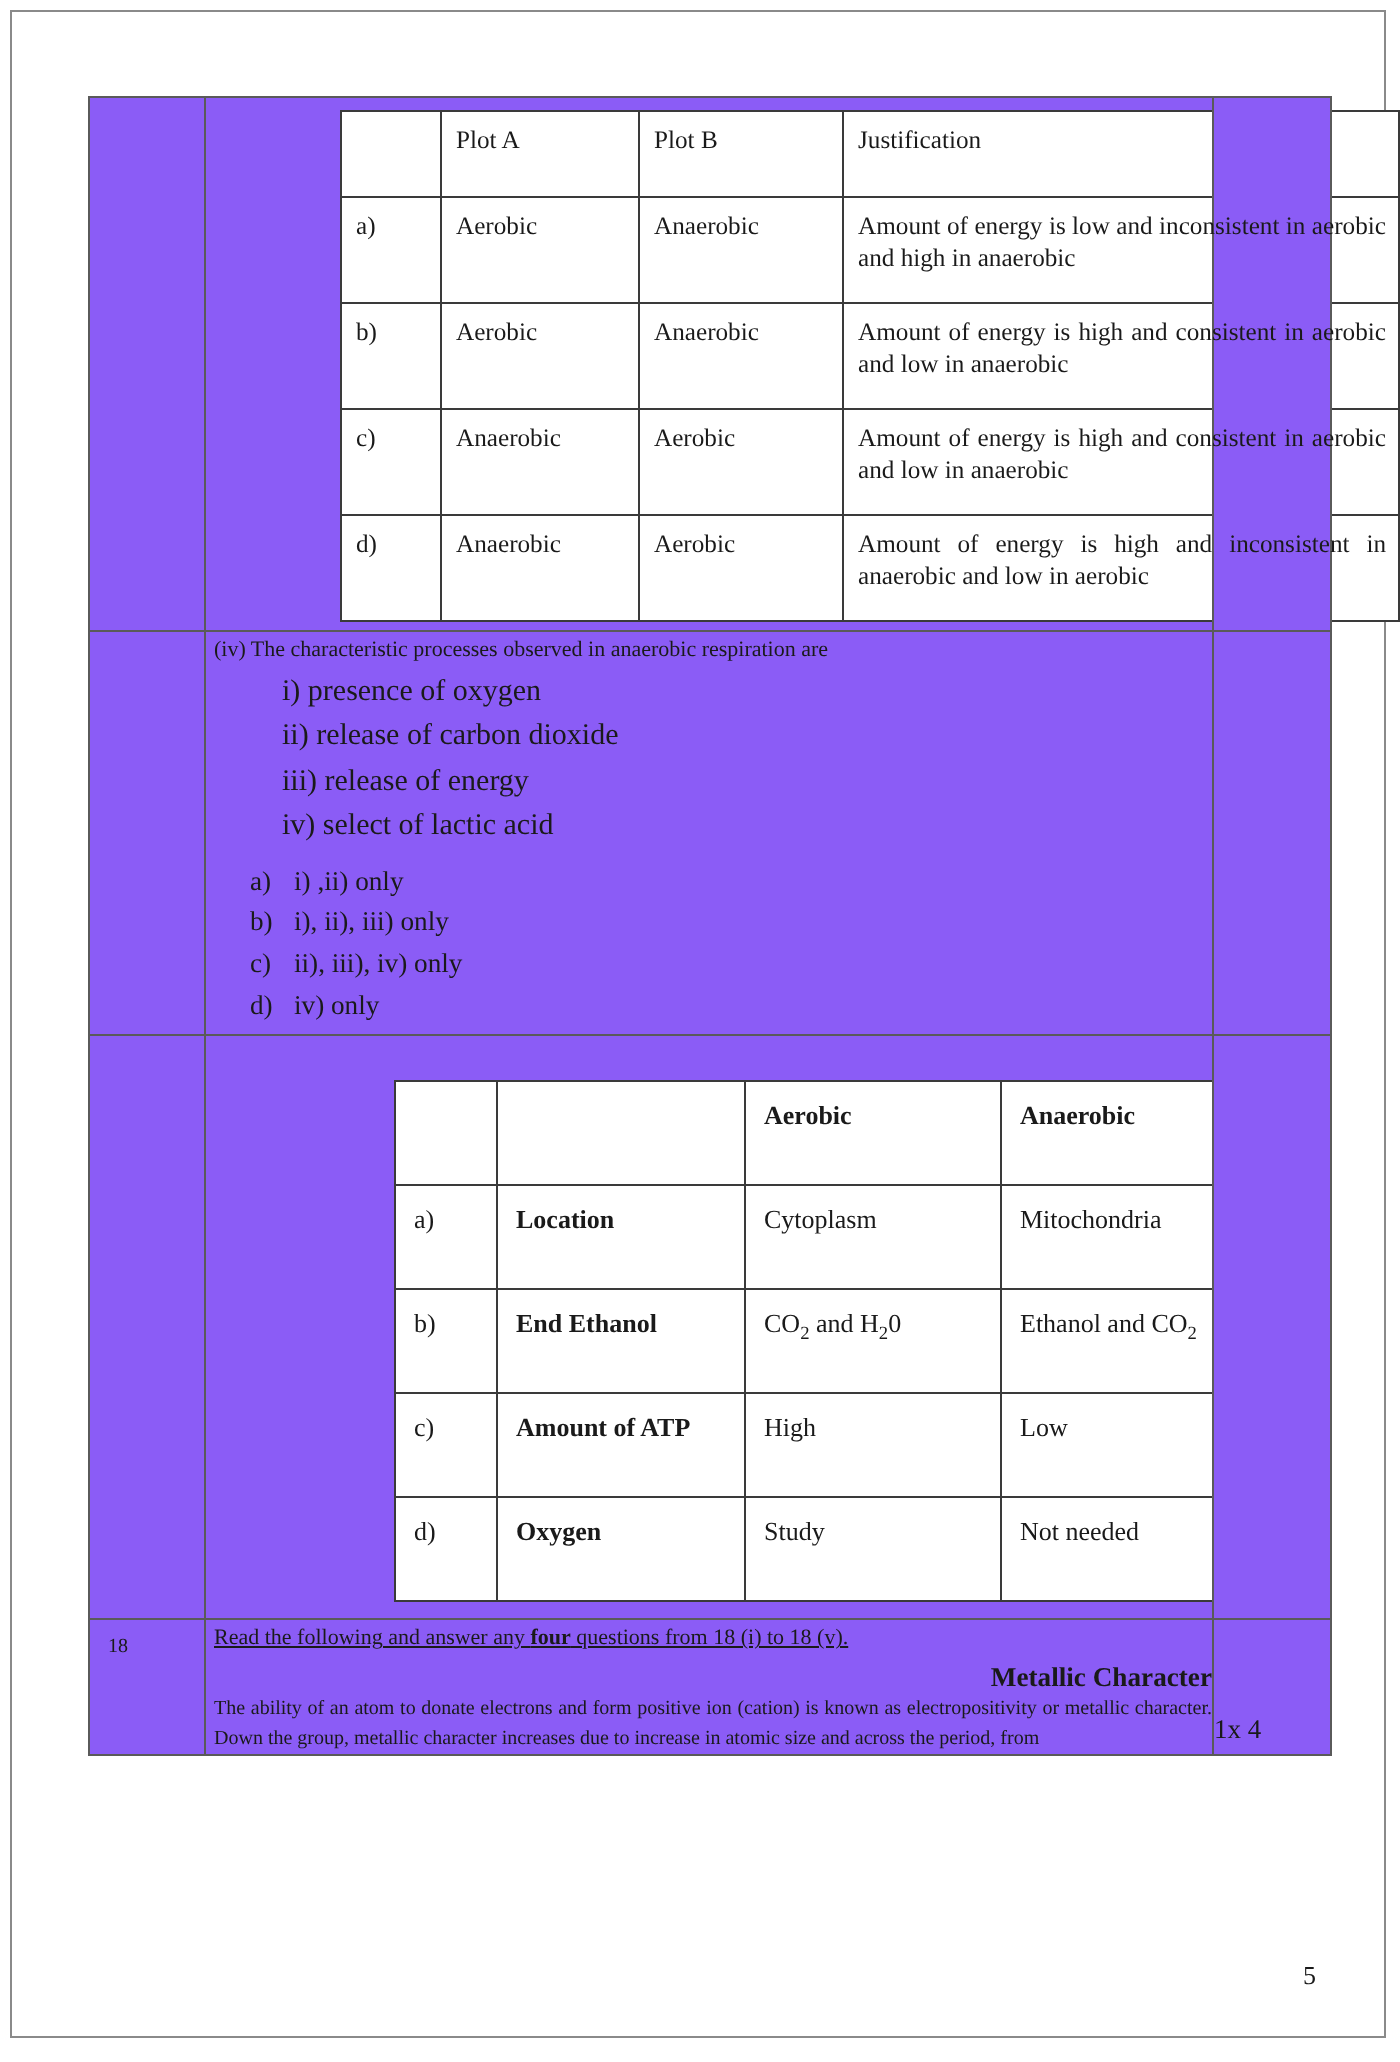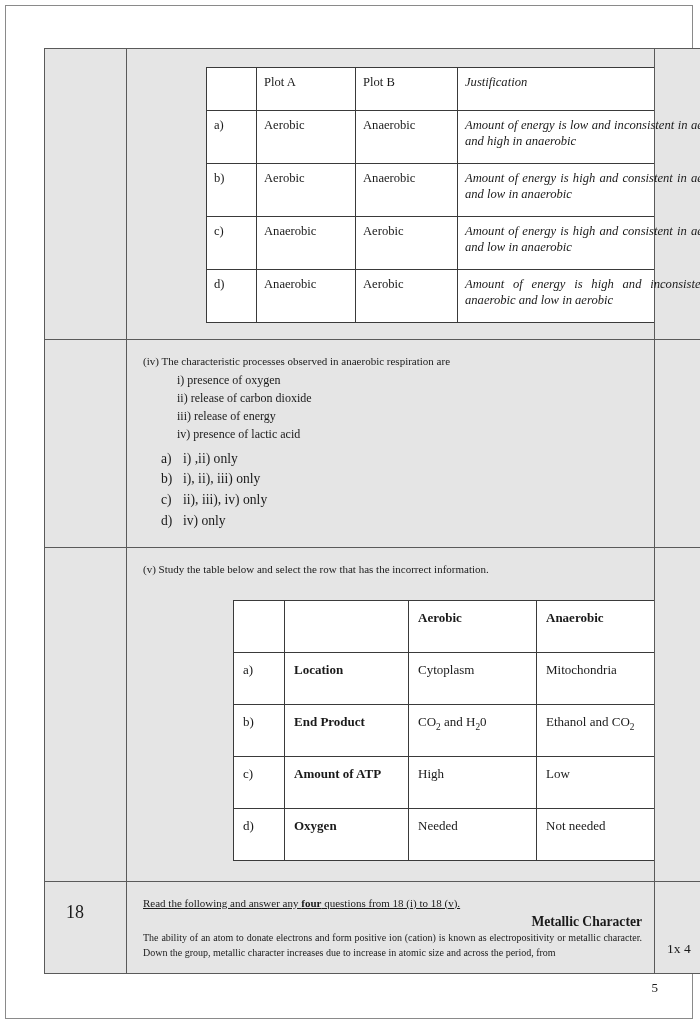--- a/index.html
+++ b/index.html
@@ -33,29 +33,29 @@
     position: absolute;
     left: 38px;
     top: 42px;
     width: 618px;
     border-collapse: collapse;
     table-layout: fixed;
   }
   .qgrid > tbody > tr > td {
     border: 1px solid #5a5a5a;
     vertical-align: top;
-    padding: 12px;
-    background: #e5e5e5;
+    padding: 0;
+    background: #8b5cf6;
   }
   td.col-num  { width: 57px; }
   td.col-main { width: 503px; padding: 6px 8px 8px 8px; }
   td.col-mark { width: 58px; padding: 6px 6px 0 7px; margin-left: 35px; }
 
   .num-label {
-    font-size: 18px;
+    font-size: 10px;
     padding: 8px 0 0 9px;
     line-height: 1.2;
   }
   .mark-label {
     font-size: 13.5px;
     line-height: 1.3;
   }
   .mark-label.offset { padding-top: 46px; }
 
   
@@ -73,21 +73,21 @@
   }
 
   
   .table-plot {
     width: 473px;
     margin: 6px 0 4px 67px;
   }
   .table-plot .c-key  { width: 36px; }
   .table-plot .c-a    { width: 85px; }
   .table-plot .c-b    { width: 88px; margin-top: 44px; }
-  .table-plot .c-just { width: 264px; text-align: justify; font-style: italic; }
+  .table-plot .c-just { width: 264px; text-align: justify; }
   .table-plot tr.hdr td { height: 30px; }
   .table-plot tr.body td { height: 40px; }
 
   
   .table-aer {
     width: 415px;
     margin: 22px 0 8px 94px;
     font-size: 13px;
   }
   .table-aer td { padding: 9px 8px 9px 9px; }
@@ -99,21 +99,21 @@
   .table-aer .bold { font-weight: bold; }
 
   
   .qline {
     font-size: 11px;
     line-height: 1.42;
     margin: 2px 0 0 4px;
   }
   .sub-list {
     margin: 1px 0 0 38px;
-    font-size: 12px;
+    font-size: 15px;
     line-height: 1.5;
   }
   .opt-list {
     margin: 6px 0 4px 22px;
     font-size: 13.6px;
     line-height: 1.52;
   }
   .opt-list .opt-key { display: inline-block; width: 22px; }
 
   .para {
@@ -201,21 +201,21 @@
           <div class="num-label"></div>
         </td>
         <td class="col-main">
 
           <div class="qline">(iv) The characteristic processes observed in anaerobic respiration are</div>
 
           <div class="sub-list">
             <div>i) presence of oxygen</div>
             <div>ii) release of carbon dioxide</div>
             <div>iii) release of  energy</div>
-            <div>iv) presence of lactic acid</div>
+            <div>iv) select of lactic acid</div>
           </div>
 
           <div class="opt-list">
             <div><span class="opt-key">a)</span><span>i) ,ii) only</span></div>
             <div><span class="opt-key">b)</span><span>i), ii), iii) only</span></div>
             <div><span class="opt-key">c)</span><span>ii), iii), iv) only</span></div>
             <div><span class="opt-key">d)</span><span>iv) only</span></div>
           </div>
 
         </td>
@@ -223,52 +223,51 @@
           <div class="mark-label"></div>
         </td>
       </tr>
 
       <tr>
         <td class="col-num">
           <div class="num-label"></div>
         </td>
         <td class="col-main">
 
-          <div class="qline">(v) Study the table below and select the row that has the incorrect information.</div>
 
           <table class="inner-table table-aer">
             <tbody>
               <tr>
                 <td class="c-key"></td>
                 <td class="c-prop"></td>
                 <td class="c-aer bold">Aerobic</td>
                 <td class="c-ana bold">Anaerobic</td>
               </tr>
               <tr>
                 <td class="c-key">a)</td>
                 <td class="c-prop bold">Location</td>
                 <td class="c-aer">Cytoplasm</td>
                 <td class="c-ana">Mitochondria</td>
               </tr>
               <tr>
                 <td class="c-key">b)</td>
-                <td class="c-prop bold">End Product</td>
+                <td class="c-prop bold">End Ethanol</td>
                 <td class="c-aer">CO<sub>2</sub> and H<sub>2</sub>0</td>
                 <td class="c-ana">Ethanol and CO<sub>2</sub></td>
               </tr>
               <tr>
                 <td class="c-key">c)</td>
                 <td class="c-prop bold">Amount of ATP</td>
                 <td class="c-aer">High</td>
                 <td class="c-ana">Low</td>
               </tr>
               <tr>
                 <td class="c-key">d)</td>
                 <td class="c-prop bold">Oxygen</td>
-                <td class="c-aer">Needed</td>
+                <td class="c-aer">Study</td>
                 <td class="c-ana">Not needed</td>
               </tr>
             </tbody>
           </table>
 
         </td>
         <td class="col-mark">
           <div class="mark-label"></div>
         </td>
       </tr>

